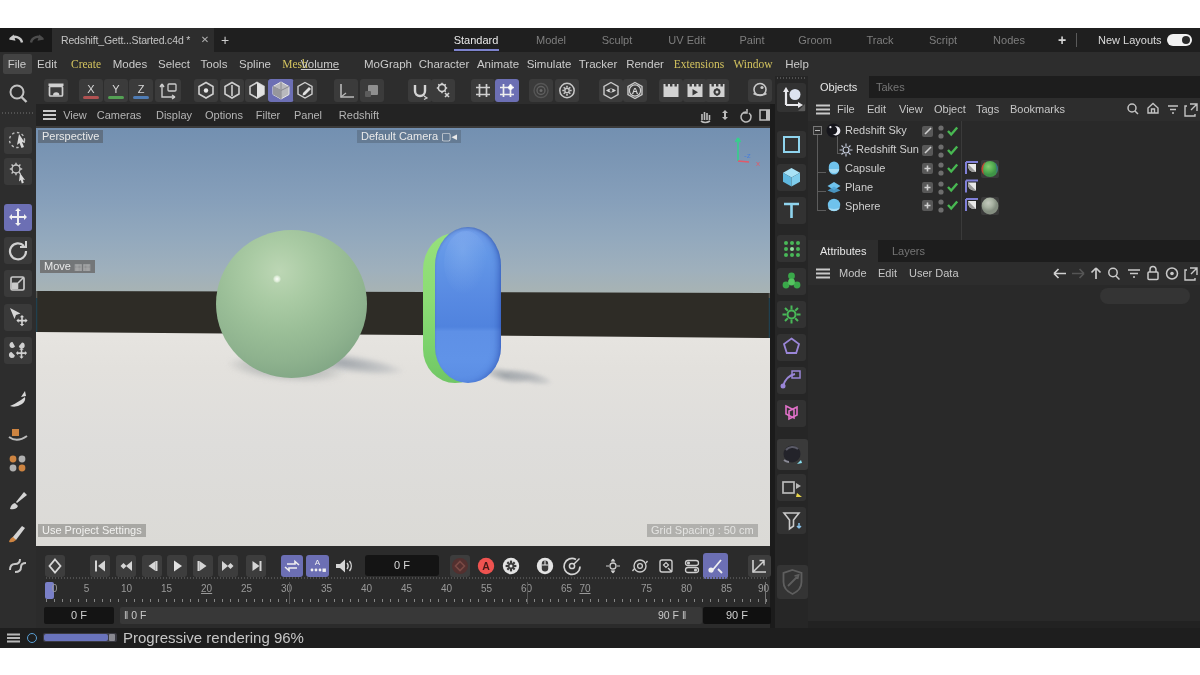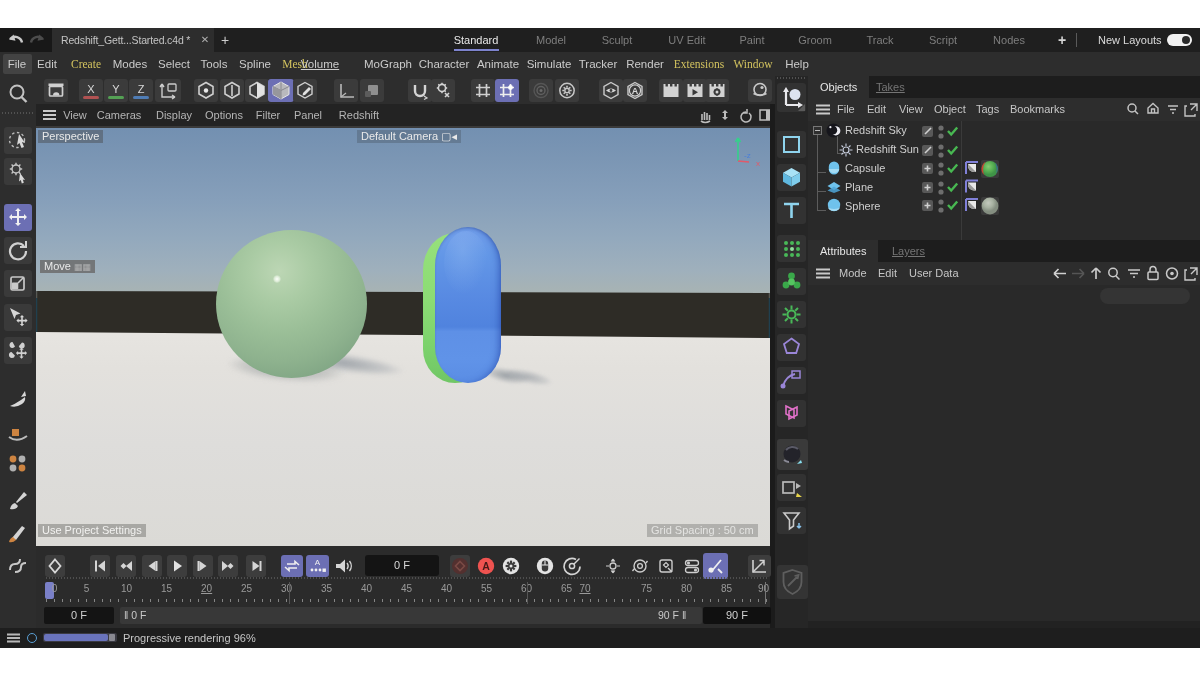--- a/index.html
+++ b/index.html
@@ -55,21 +55,21 @@
 
   
   #rightstrip { position:absolute; left:775px; top:48px; width:33px; height:552px; background:#262626; }
   .rbtn { position:absolute; left:2px; width:29px; height:27px; background:#323232; border-radius:3px; }
 
   
   #rightpanel { position:absolute; left:808px; top:48px; width:392px; height:552px; background:#292929; }
   .ptabbar { position:absolute; left:0; width:392px; height:22px; background:#1d1d1d; }
   .ptab { position:absolute; top:0; height:22px; line-height:22px; padding:0 12px; font-size:11px; }
   .ptab.on { background:#2d2d2d; color:#e6e6e6; }
-  .ptab.off { color:#757575;text-decoration:underline; }
+  .ptab.off { color:#757575; }
   .pmenu { position:absolute; left:0; width:392px; height:23px; background:#2d2d2d; }
   .pm { position:absolute; top:0; height:23px; line-height:23px; color:#c6c6c6; font-size:11px; }
 
   
   #statusbar { position:absolute; left:0; top:600px; width:1200px; height:20px; background:#1e1e1e; }
 
   .txt { position:absolute; white-space:nowrap; }
 </style>
 </head>
 <body>
@@ -792,15 +792,15 @@
   </div>
   <div id="statusbar">
     <svg width="22" height="20" style="position:absolute;left:5px;top:0;">
         <path d="M2 6.5 h13 M2 10 h13 M2 13.5 h13" stroke="#b9b9b9" stroke-width="1.8"></path>
       </svg>
     <div class="abs" style="left:27px;top:5px;width:10px;height:10px;border-radius:50%;border:1.8px solid #5a9fd4;"></div>
     <div class="abs" style="left:43px;top:5px;width:74px;height:9px;background:#3a3a42;border-radius:2px;">
       <div class="abs" style="left:1px;top:1px;width:64px;height:7px;background:#6973bc;border-radius:2px;"></div>
       <div class="abs" style="left:66px;top:1px;width:6px;height:7px;background:#8a8a92;border-radius:1px;"></div>
     </div>
-    <div class="abs" style="left:123px;top:0;height:20px;line-height:20px;color:#c6c6c6;font-size:11px;">Progressive rendering 96%</div>
+    <div class="abs" style="left:123px;top:0;height:20px;line-height:20px;color:#c6c6c6;font-size:15px;">Progressive rendering 96%</div>
   </div>
 </div>
 
 </body></html>

